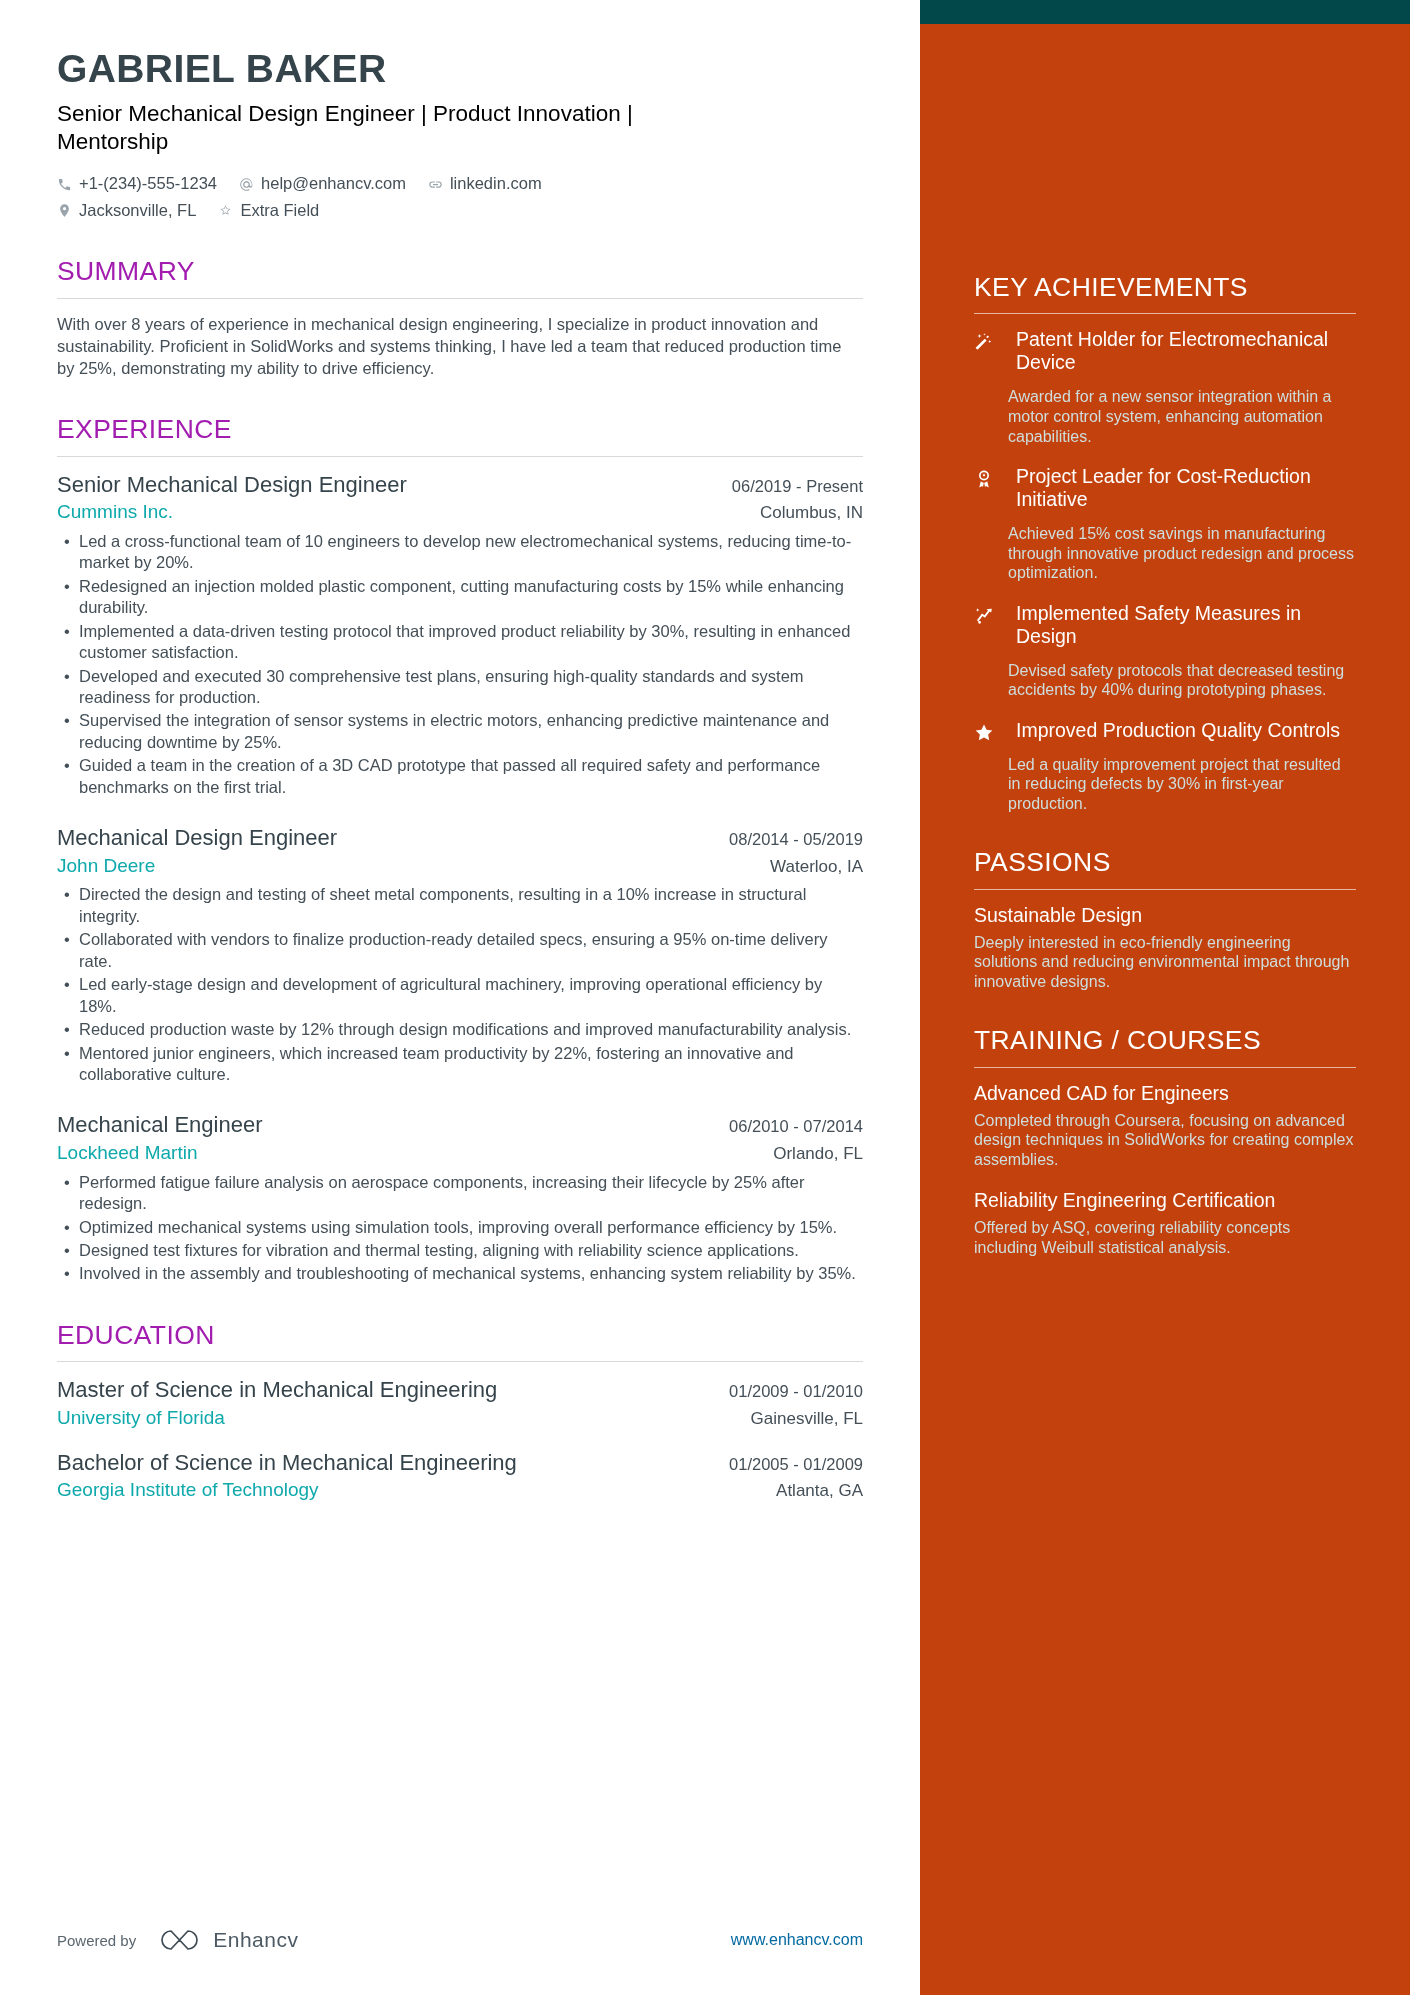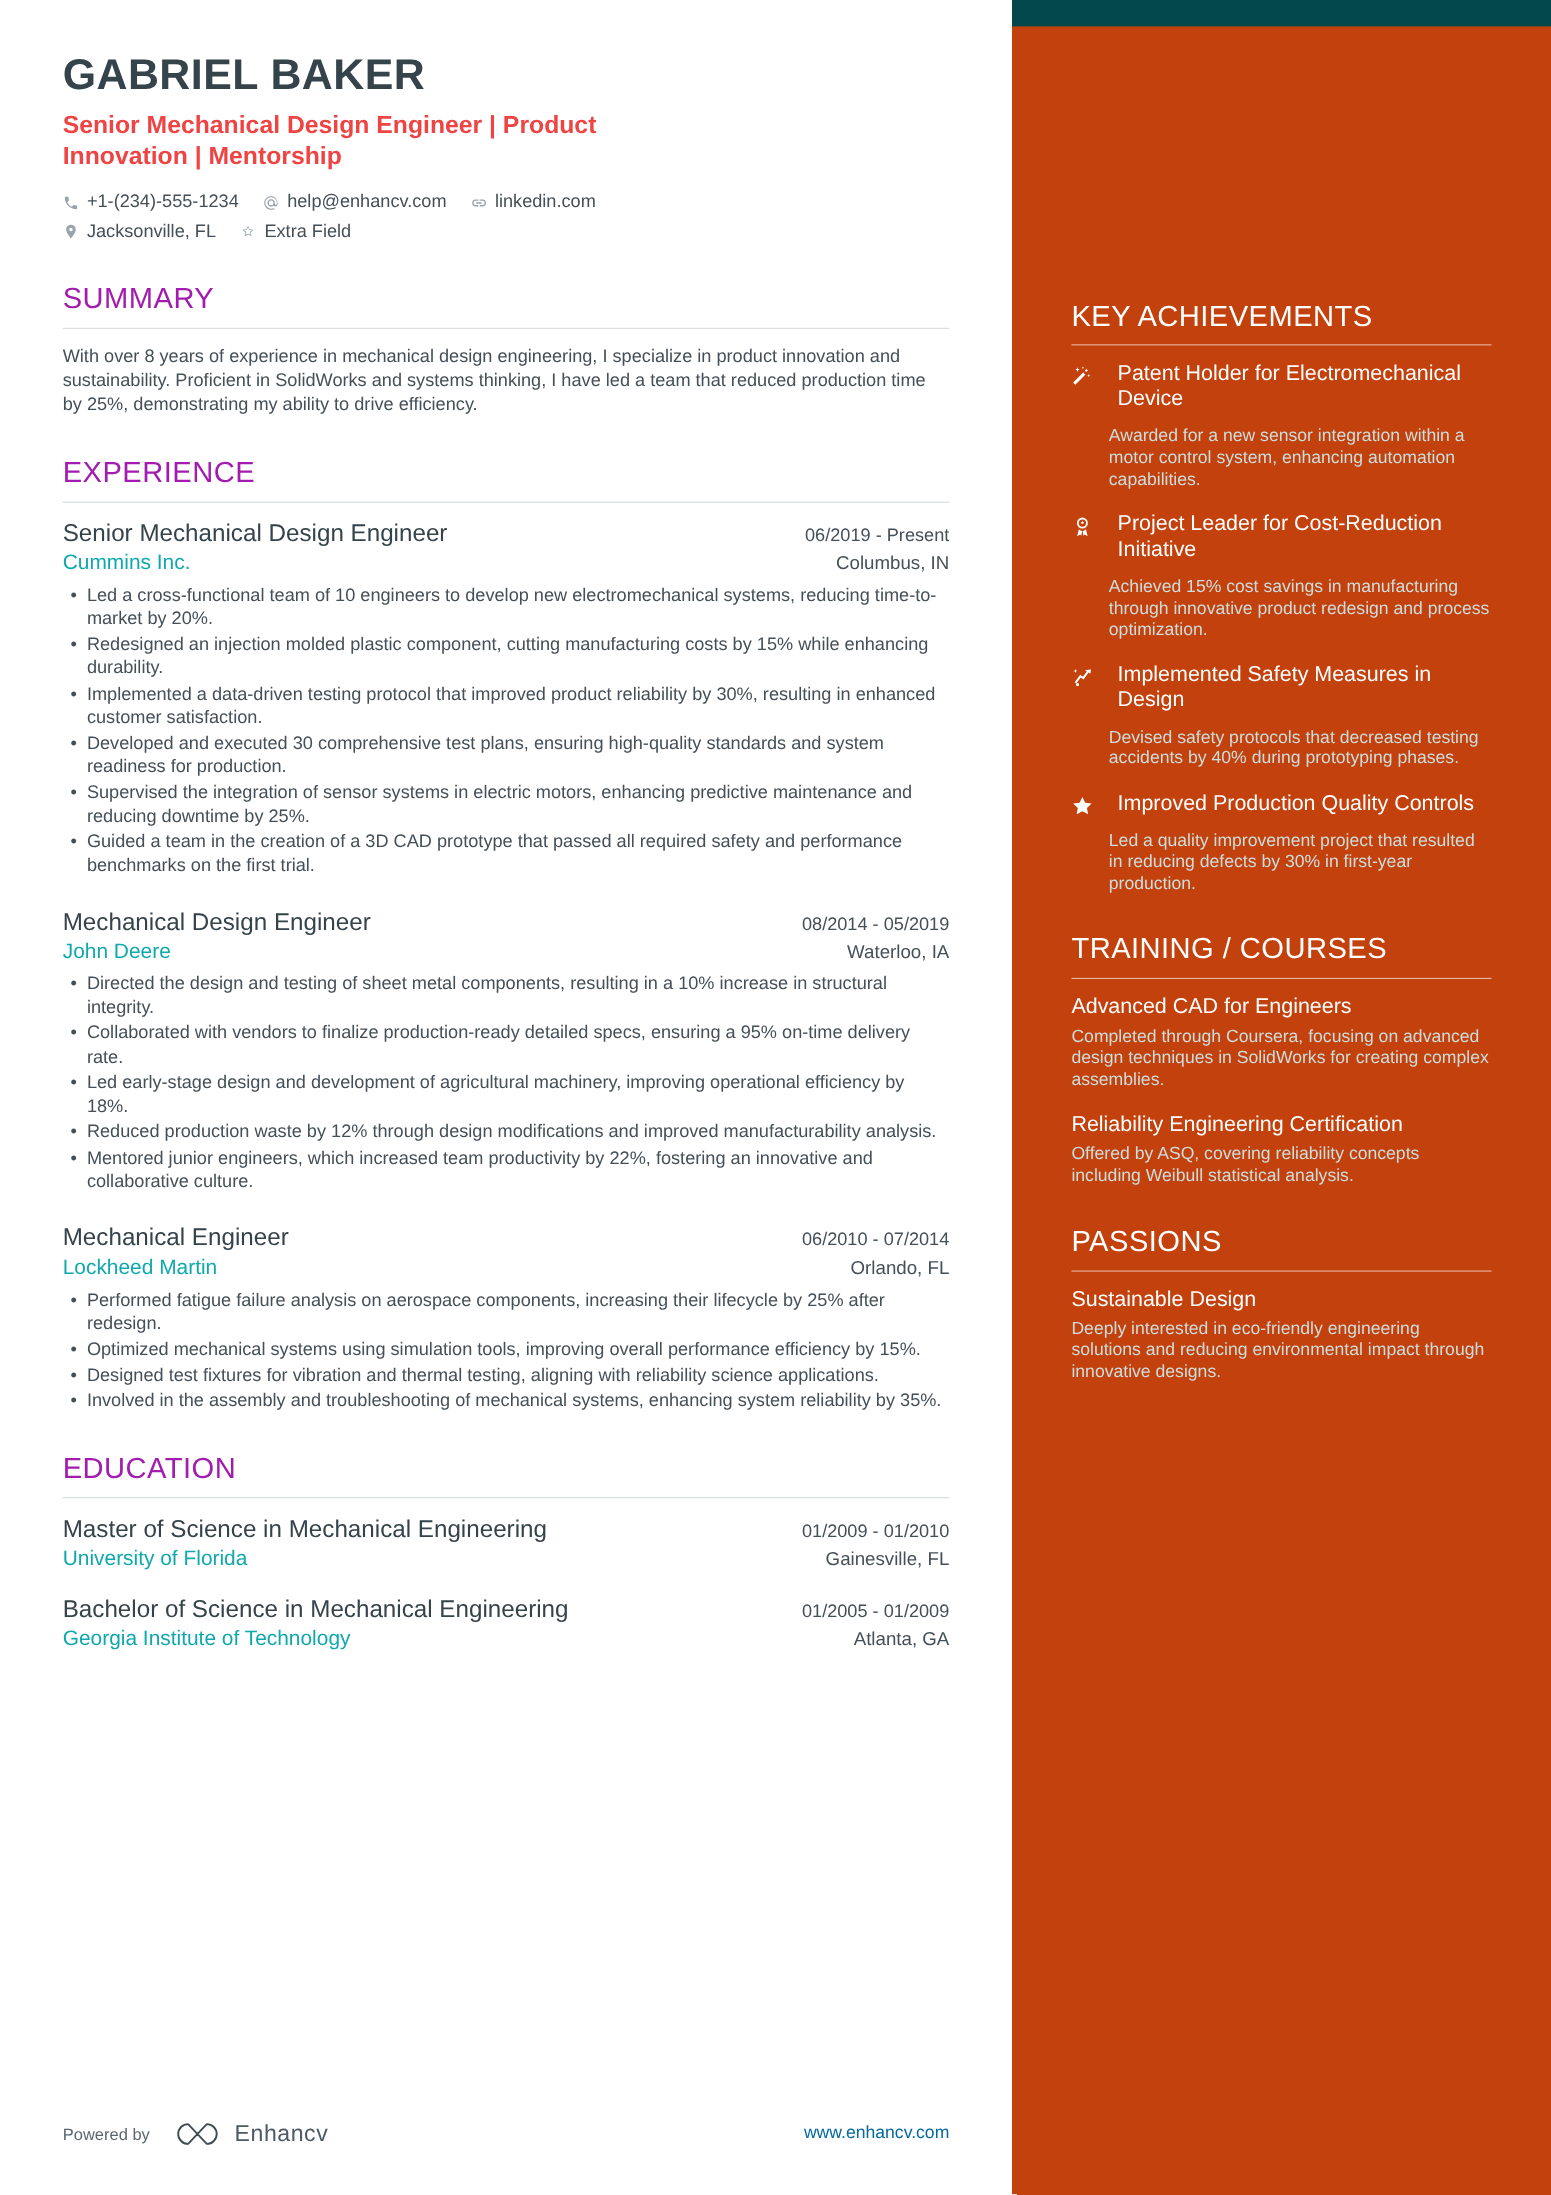--- a/index.html
+++ b/index.html
@@ -128,22 +128,22 @@
     font-size: 39px;
     font-weight: bold;
     letter-spacing: .4px;
     color: #35434b;
     line-height: 1.2;
     margin-bottom: 7px;
   }
   .headline {
     font-size: 22.5px;
     line-height: 1.26;
-    color: #ef4444;
-    font-weight: 700;
+    color: #000000;
+    font-weight: 400;
     max-width: 600px;
     margin-bottom: 17px;
   }
 
   .contacts { margin-bottom: 2px; }
   .contact-row {
     display: flex;
     flex-wrap: wrap;
     gap: 0 22px;
     margin-bottom: 5px;
@@ -464,41 +464,41 @@
             <div class="ach-body">
               <div class="ach-title">Improved Production Quality Controls</div>
             </div>
           </div>
           <div class="ach-desc" style="margin-top: -13px; margin-bottom: 19px;">Led a quality improvement project that resulted in reducing defects by 30% in first-year production.</div>
         </div>
     </div>
 
 
     <div class="side-sec">
+      <div class="side-h">PASSIONS</div>
+      <div class="side-rule"></div>
+      <div id="passions">
+          <div class="course">
+            <div class="passion-title">Sustainable Design</div>
+            <div class="passion-desc">Deeply interested in eco-friendly engineering solutions and reducing environmental impact through innovative designs.</div>
+          </div>
+        </div>
+    </div>
+
+    <div class="side-sec">
       <div class="side-h">TRAINING / COURSES</div>
       <div class="side-rule"></div>
       <div id="courses">
           <div class="course">
             <div class="course-title">Advanced CAD for Engineers</div>
             <div class="course-desc">Completed through Coursera, focusing on advanced design techniques in SolidWorks for creating complex assemblies.</div>
           </div>
           <div class="course">
             <div class="course-title">Reliability Engineering Certification</div>
             <div class="course-desc">Offered by ASQ, covering reliability concepts including Weibull statistical analysis.</div>
-          </div>
-        </div>
-    </div>
-
-    <div class="side-sec">
-      <div class="side-h">PASSIONS</div>
-      <div class="side-rule"></div>
-      <div id="passions">
-          <div class="course">
-            <div class="passion-title">Sustainable Design</div>
-            <div class="passion-desc">Deeply interested in eco-friendly engineering solutions and reducing environmental impact through innovative designs.</div>
           </div>
         </div>
     </div>
   </div>
 
   <div class="footer">
     <div class="powered">Powered by</div>
     <div class="brandmark">
       <span>
         <svg width="46" height="26" viewBox="0 0 46 26">

